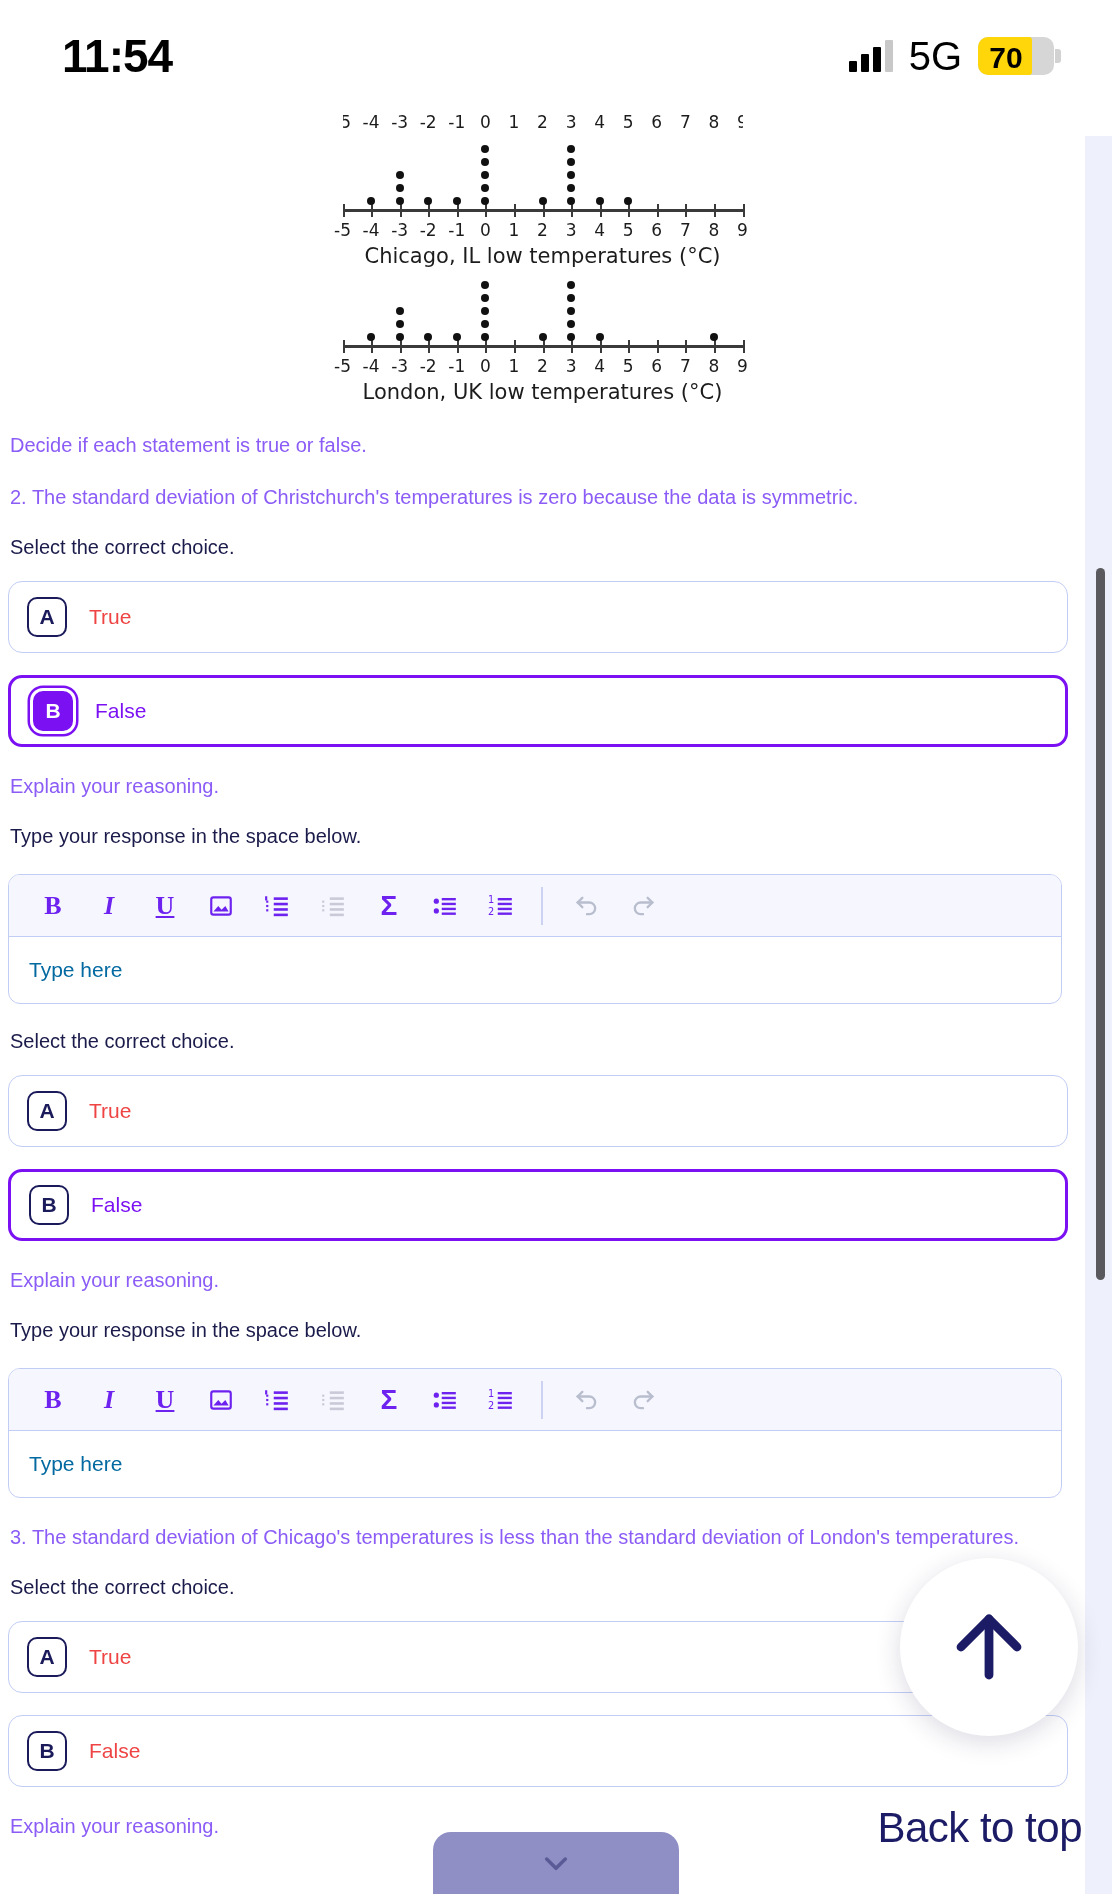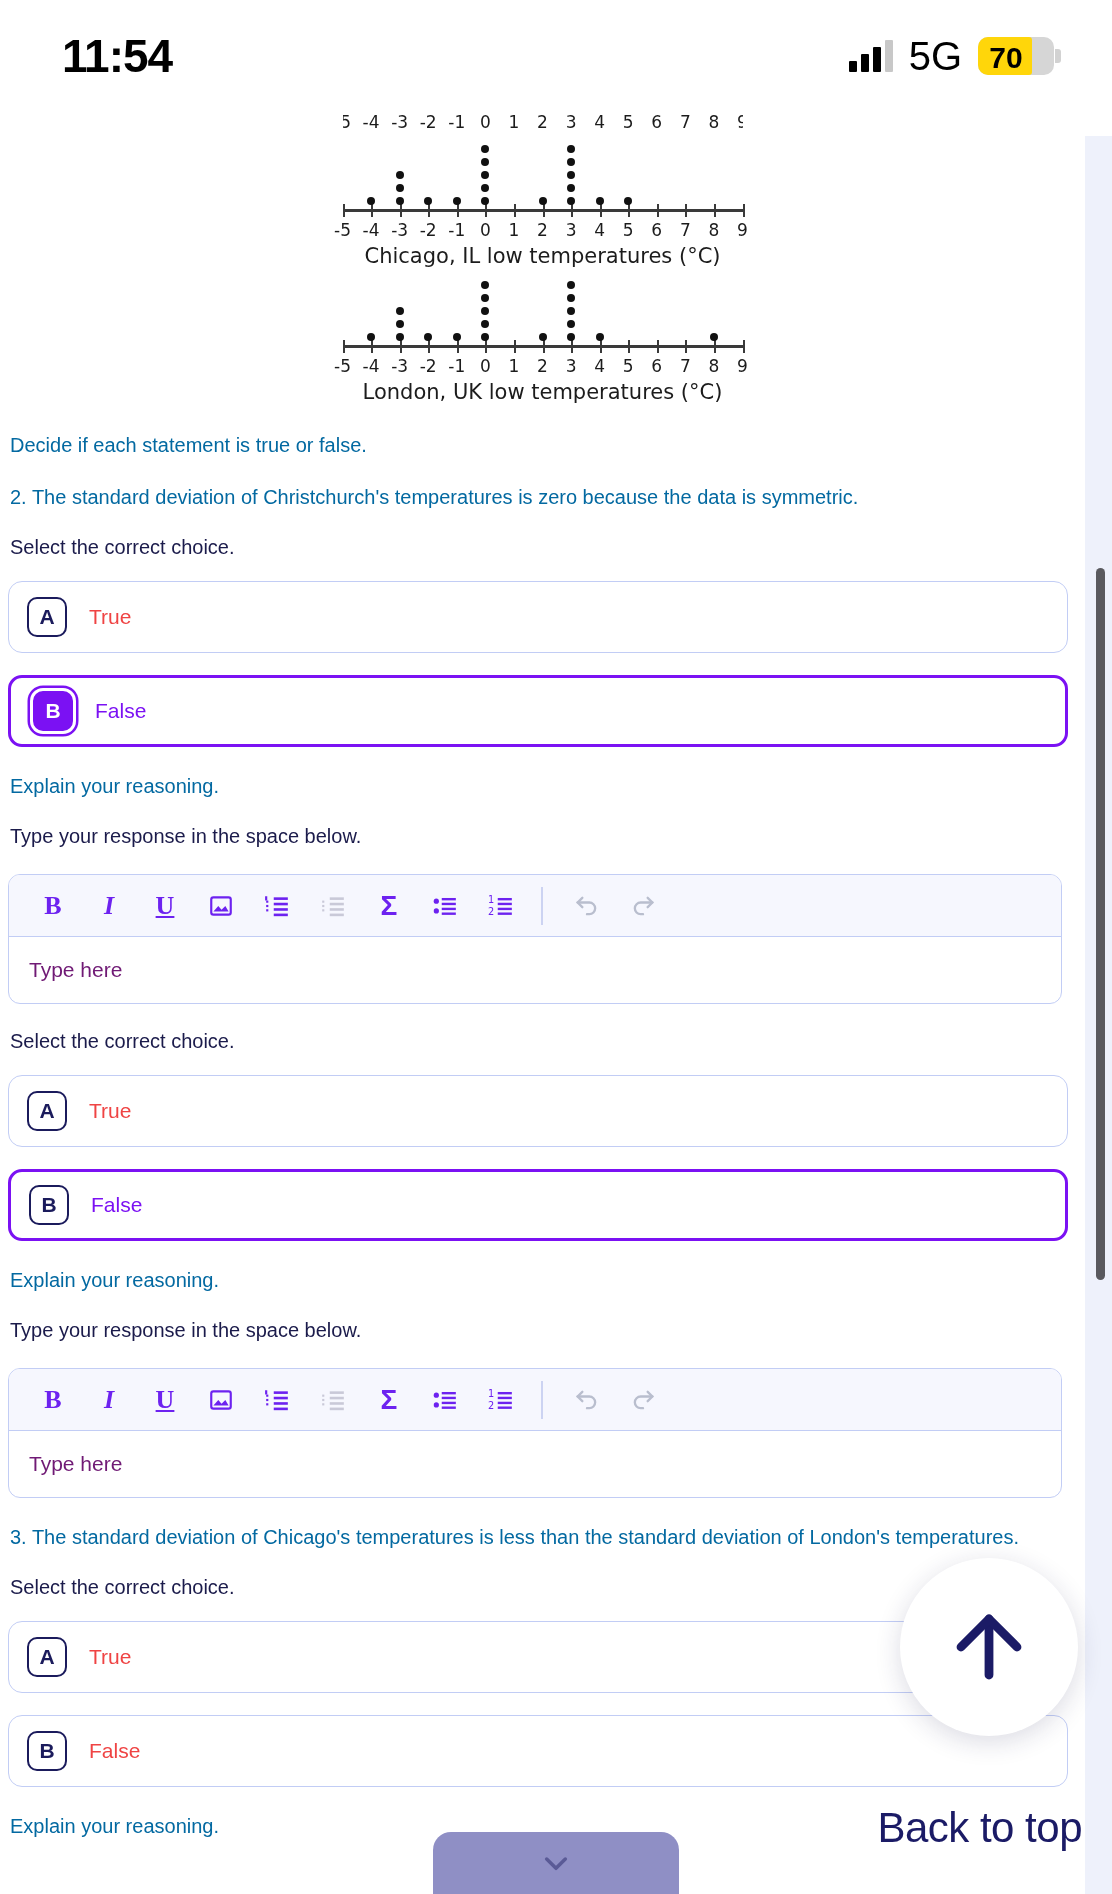--- a/index.html
+++ b/index.html
@@ -70,21 +70,21 @@
     position: absolute; bottom: 2px; transform: translateX(-50%);
     font-family: "DejaVu Sans", sans-serif; font-size: 17px; color: #1c1c1c;
   }
   .dot {
     position: absolute; width: 8px; height: 8px; background: #111;
     border-radius: 50%; transform: translateX(-50%);
   }
 
   
   .q-text {
-    font-size: 20px; color: #0369a1; margin: 26px 0 0 0; line-height: 1.3;
+    font-size: 20px; color: #8b5cf6; margin: 26px 0 0 0; line-height: 1.3;
     padding-left: 2px;
   }
   .q-sub { font-size: 20px; color: #1b1b4b; margin: 26px 0 0 0; padding-left: 2px; }
 
   
   .choice {
     margin-top: 22px; width: 1060px; height: 72px;
     border: 1.5px solid #c2cdf5; border-radius: 14px;
     display: flex; align-items: center; padding-left: 18px; gap: 22px;
     background: #fff;
@@ -121,21 +121,21 @@
   .tb-btn.dim { color: #c9c9d8; }
   .tb-btn.gray { color: #b9bece; }
   .tb-sep { width: 2px; height: 38px; background: #ccd3f2; margin: 0 14px 0 10px; }
   .tb-txt { font-weight: 700; font-size: 26px; font-family: "Liberation Serif", serif; }
   .tb-txt.ital { font-style: italic; font-family: "Liberation Serif", serif; }
   .tb-txt.und { text-decoration: underline; font-weight: 600; }
   .tb-sigma { font-size: 28px; font-weight: 700; }
   .editor-body {
     height: 66px; display: flex; align-items: center; padding-left: 20px;
   }
-  .placeholder { color: #701a75; font-size: 21px; }
+  .placeholder { color: #0369a1; font-size: 21px; }
 
   
   .sb-track {
     position: absolute; right: 0; top: 112px; width: 27px; height: 1782px;
     background: #eef1fb;
   }
   .sb-thumb {
     position: absolute; right: 7px; top: 568px; width: 9px; height: 712px;
     background: #59595e; border-radius: 5px;
   }

